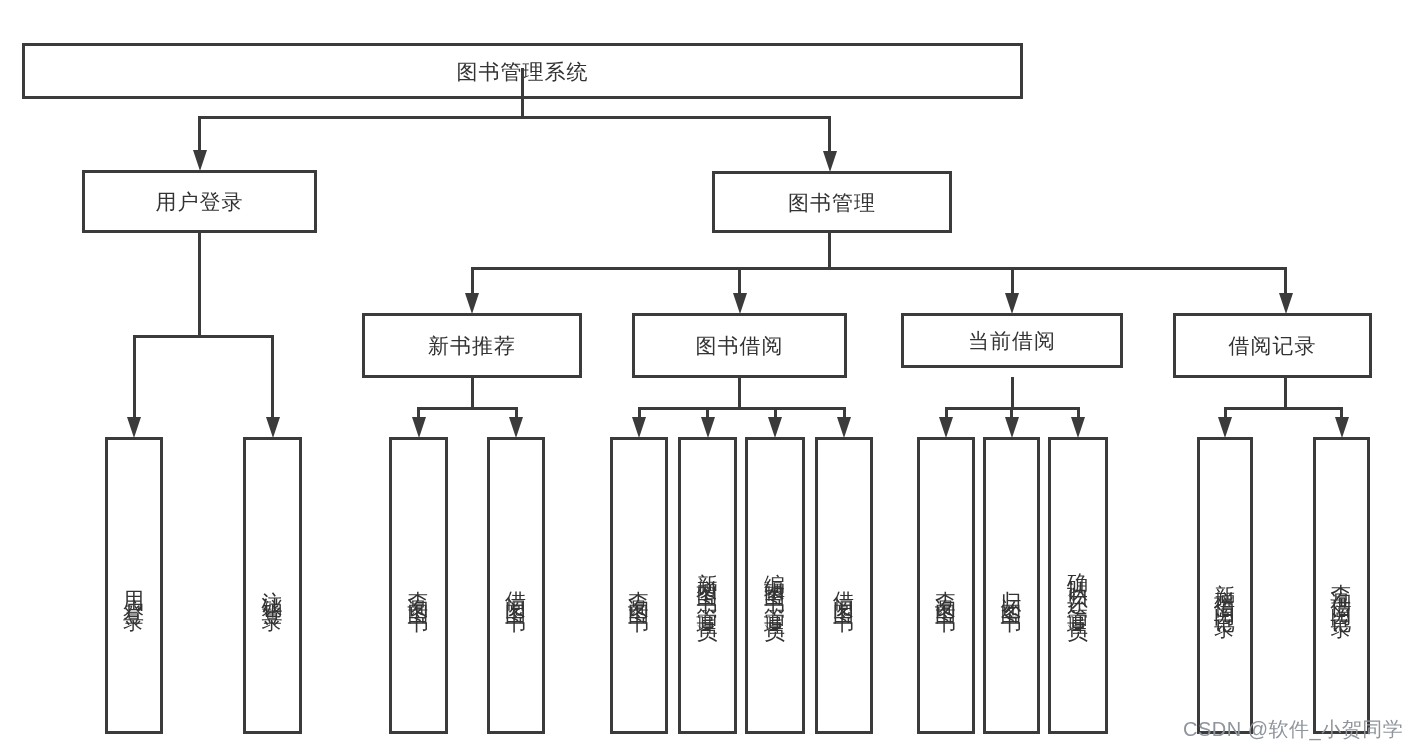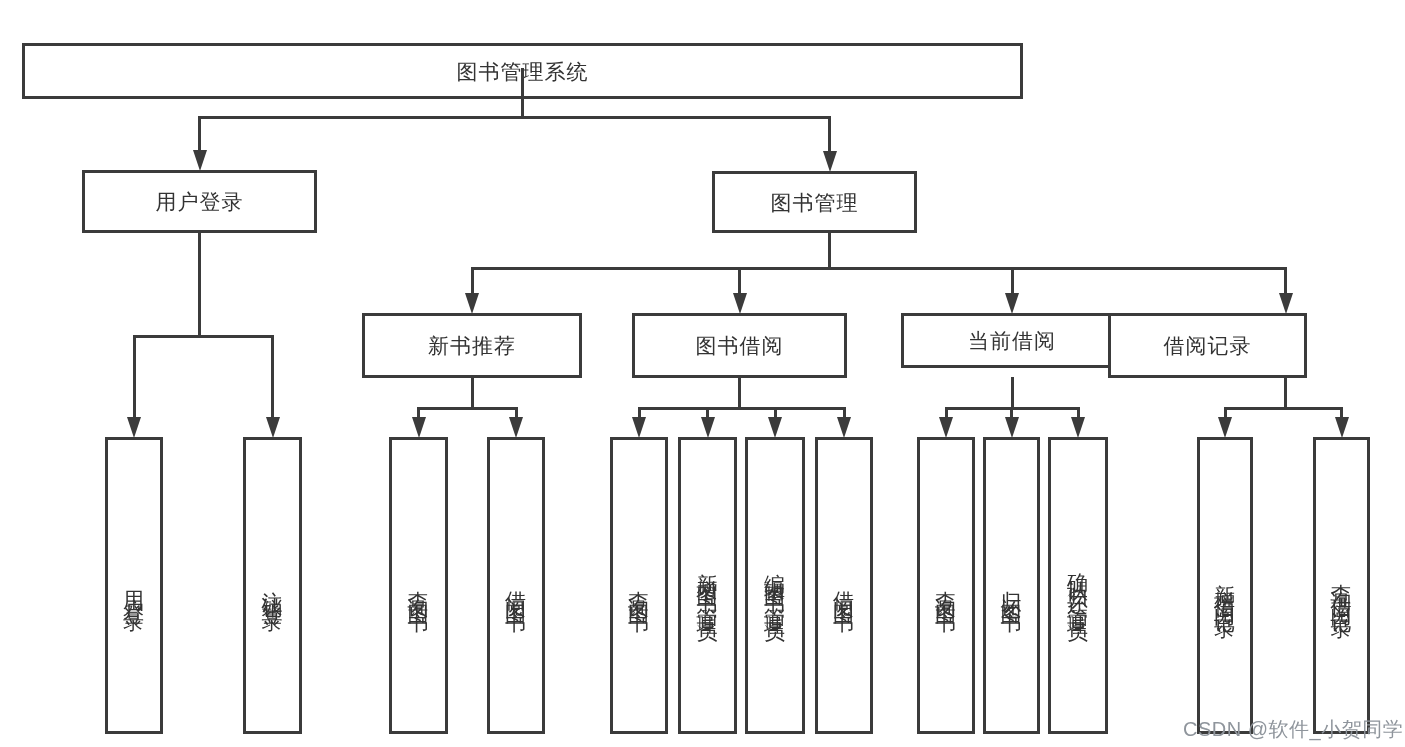--- a/index.html
+++ b/index.html
@@ -39,39 +39,39 @@
 <body>
 
 <div id="stage" style="--line: #3b3b3b; --text: #333333; --boxbg: #ffffff; --bg: #ffffff; --wm: #8f959c;">
   <div class="watermark">CSDN @软件_小贺同学</div>
 <div class="box h" style="left: 22px; top: 13px; width: 1001px; height: 56px; margin-top: 30px;">
       <span>图书管理系统</span>
     </div>
     <div class="box h" style="left: 82px; top: 170px; width: 235px; height: 63px;">
       <span>用户登录</span>
     </div>
-    <div class="box h" style="left: 712px; top: 171px; width: 205px; height: 62px;">
+    <div class="box h" style="left: 712px; top: 171px; width: 240px; height: 62px;">
       <span>图书管理</span>
     </div>
     <div class="box v" style="left: 105px; top: 437px; width: 58px; height: 297px;">
       <span>用户登录</span>
     </div>
     <div class="box v" style="left: 243px; top: 437px; width: 59px; height: 297px;">
       <span>注销登录</span>
     </div>
     <div class="box h" style="left: 632px; top: 313px; width: 215px; height: 65px;">
       <span>图书借阅</span>
     </div>
     <div class="box h" style="left: 362px; top: 313px; width: 220px; height: 65px;">
       <span>新书推荐</span>
     </div>
     <div class="box h" style="left: 901px; top: 313px; width: 222px; height: 55px;">
       <span>当前借阅</span>
     </div>
-    <div class="box h" style="left: 1108px; top: 313px; width: 199px; height: 65px;">
+    <div class="box h" style="left: 1173px; top: 313px; width: 199px; height: 65px;">
       <span>借阅记录</span>
     </div>
     <div class="box v" style="left: 389px; top: 437px; width: 59px; height: 297px;">
       <span>查询图书</span>
     </div>
     <div class="box v" style="left: 487px; top: 437px; width: 58px; height: 297px;">
       <span>借阅图书</span>
     </div>
     <div class="box v" style="left: 610px; top: 437px; width: 58px; height: 297px;">
       <span>查询图书</span>

